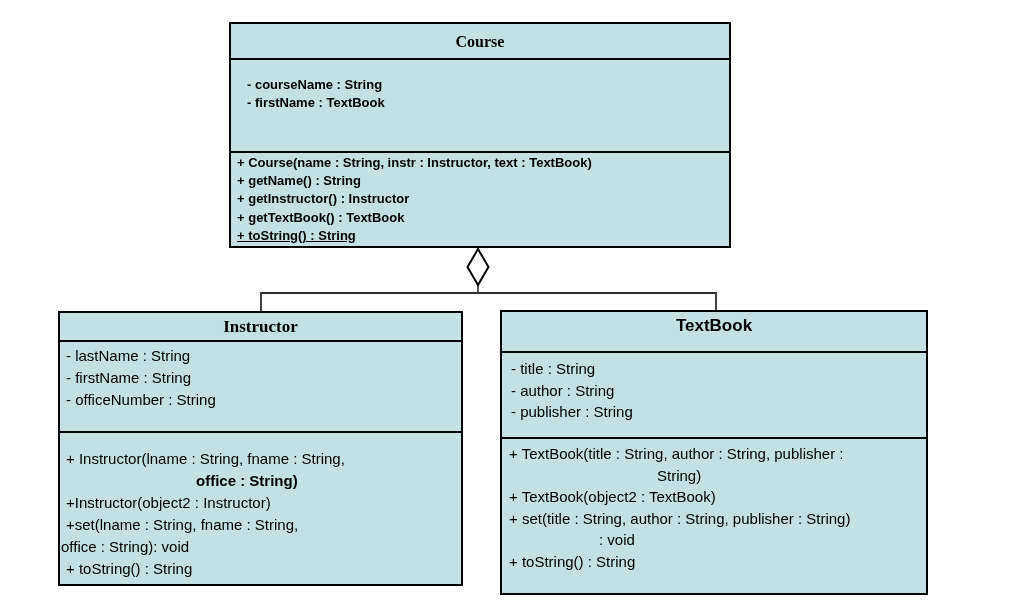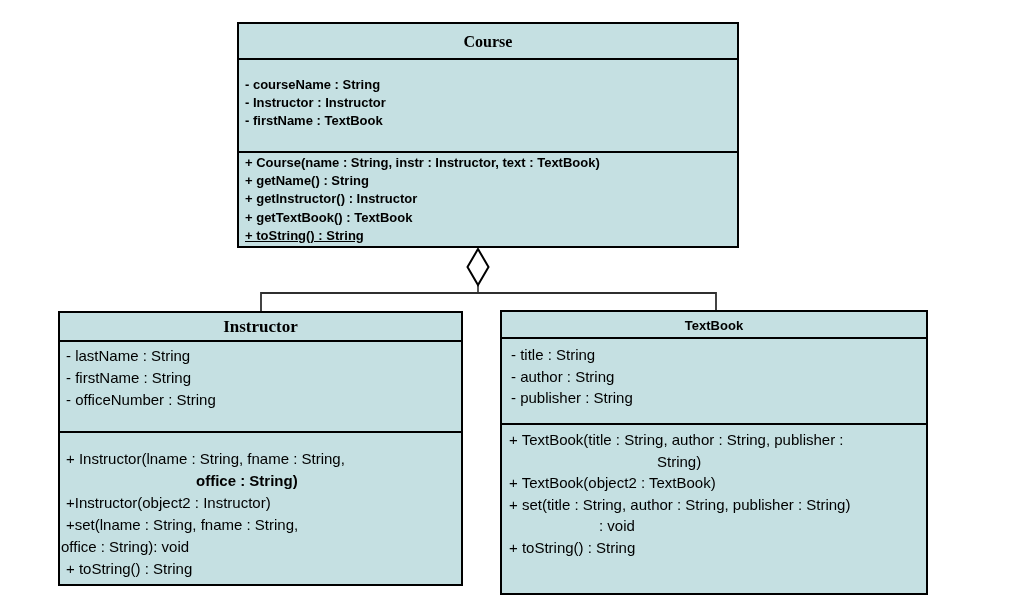--- a/index.html
+++ b/index.html
@@ -31,39 +31,39 @@
   .serif-title { font-family: "Liberation Serif", "DejaVu Serif", serif; }
   .sans-title  { font-family: "Liberation Sans", "DejaVu Sans", sans-serif; }
   .sec-attrs, .sec-methods {
     box-sizing: border-box;
     overflow: hidden;
   }
   .sec-attrs { border-bottom: 2px solid #000000; }
   .line { white-space: pre; }
 
   
-  #course-box { left: 237px; top: 22px; width: 502px; height: 226px; }
+  #course-box { left: 229px; top: 22px; width: 502px; height: 226px; }
   #course-box .sec-title  { height: 36px; line-height: 36px; font-size: 16px; }
-  #course-box .sec-attrs  { height: 93px; padding: 16px 4px 0 6px; }
+  #course-box .sec-attrs  { height: 93px; padding: 16px 4px 0 16px; }
   #course-box .sec-methods{ height: 91px; padding: 1px 4px 0 6px; }
   #course-box .line { font-size: 13px; font-weight: bold; line-height: 18.2px; }
   #course-box .u-line { text-decoration: underline; }
 
   
   #instructor-box { left: 58px; top: 311px; width: 405px; height: 275px; }
   #instructor-box .sec-title  { height: 29px; line-height: 27px; font-size: 17px; }
   #instructor-box .sec-attrs  { height: 91px; padding: 3px 4px 0 6px; }
   #instructor-box .sec-methods{ height: 194px; padding: 15px 4px 0 6px; }
   #instructor-box .line { font-size: 15px; line-height: 22px; }
   #instructor-box .ind-mid  { padding-left: 130px; font-weight: bold; }
   #instructor-box .ind-none { padding-left: 0; margin-left: -5px; }
 
   
   #textbook-box { left: 500px; top: 310px; width: 428px; height: 285px; }
-  #textbook-box .sec-title  { height: 27px; line-height: 28px; font-size: 13px; }
+  #textbook-box .sec-title  { height: 41px; line-height: 28px; font-size: 17px; }
   #textbook-box .sec-attrs  { height: 86px; padding: 5px 4px 0 9px; }
   #textbook-box .sec-methods{ height: 167px; padding: 4px 2px 0 7px; }
   #textbook-box .line { font-size: 15px; line-height: 21.5px; }
   #textbook-box .ind-mid2 { padding-left: 148px; }
   #textbook-box .ind-mid3 { padding-left: 90px; }
 
   #connector-svg {
     position: absolute;
     left: 0; top: 0;
     width: 1010px; height: 600px;
@@ -72,21 +72,20 @@
 </style>
 </head>
 <body>
 
 <div id="canvas">
 
   <div class="uml-box" id="course-box">
     <div class="sec-title serif-title">Course</div>
     <div class="sec-attrs">
       <div class="line">- courseName : String</div>
-      <div class="line">- Instructor : Instructor</div>
       <div class="line">- firstName : TextBook</div>
     </div>
     <div class="sec-methods">
       <div class="line">+ Course(name : String, instr : Instructor, text : TextBook)</div>
       <div class="line">+ getName() : String</div>
       <div class="line">+ getInstructor() : Instructor</div>
       <div class="line">+ getTextBook() : TextBook</div>
       <div class="line u-line">+ toString() : String</div>
     </div>
   </div>

